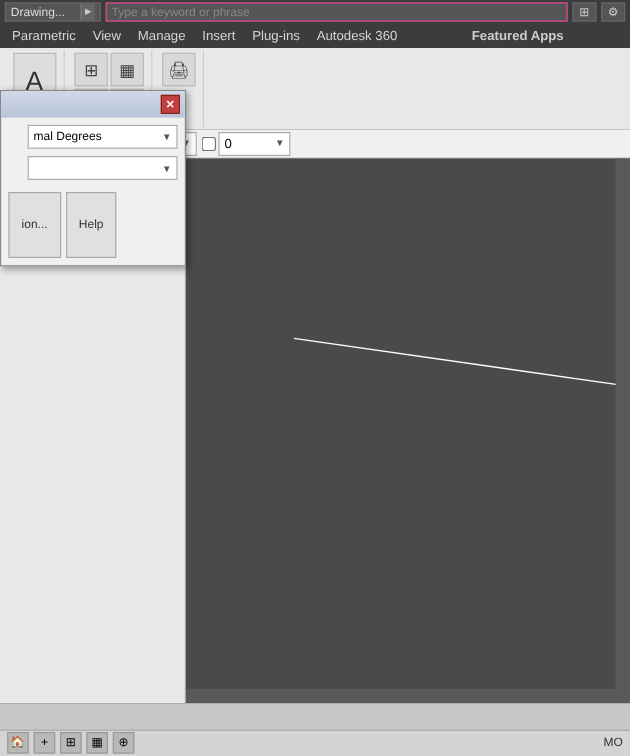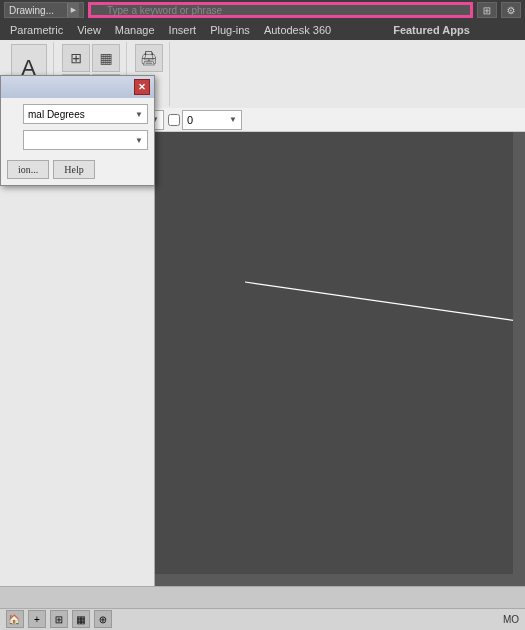--- a/index.html
+++ b/index.html
@@ -221,27 +221,26 @@
       color: #333;
       padding: 2px 0;
     }
     .dialog-buttons {
       display: flex;
       gap: 4px;
       padding: 4px 6px 6px;
       justify-content: flex-start;
     }
     .dialog-btn {
-      padding: 3px 10px;
+      padding: 21px 10px;
       background: #e0e0e0;
       border: 1px solid #aaa;
       font-size: 10px;
       cursor: pointer;
       color: #333;
-      font-family: Liberation Serif, serif;
     }
 
     
     .left-panel {
       position: absolute;
       top: 132px;
       left: 0;
       width: 155px;
       bottom: 44px;
       background: #e8e8e8;
@@ -340,24 +339,24 @@
       background: #666;
       border-left: 1px solid #777;
       display: flex;
       align-items: center;
       justify-content: center;
       font-size: 7px;
       color: #ccc;
     }
     .toolbar-search {
       background: #555;
-      border: 3px solid #ec4899;
+      border: 1px solid #ec4899;
       color: #aaa;
       height: 16px;
-      padding: 0 16px;
+      padding: 0 4px;
       font-size: 10px;
       flex: 1;
       display: flex;
       align-items: center;
     }
     .toolbar-btn {
       background: #555;
       border: 1px solid #666;
       color: #ccc;
       height: 16px;

